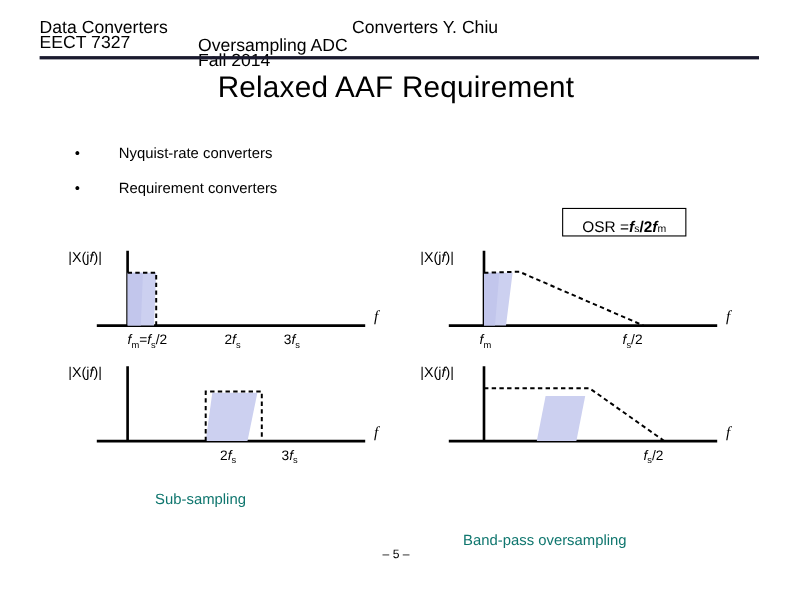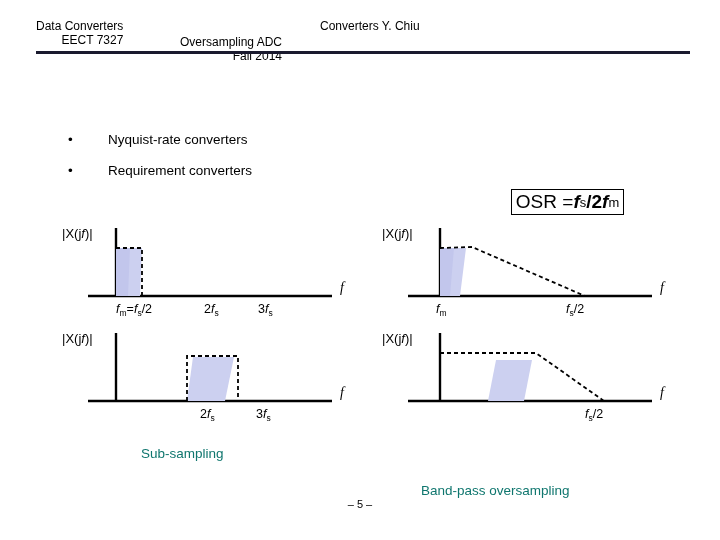--- a/index.html
+++ b/index.html
@@ -16,25 +16,24 @@
     position: relative;
     width: 720px;
     height: 540px;
     background: #ffffff;
     overflow: hidden;
   }
 
   
   .hdr {
     position: absolute;
-    font-size: 12px;
+    font-size: 16px;
     line-height: 14px;
     color: #000;
     white-space: pre-line;
-    text-align: right;
   }
   #hdr-course { left: 36px; top: 19px; }
   #hdr-topic  { left: 180px; top: 35px; }
   #hdr-prof   { left: 320px; top: 19px; }
 
   #hdr-rule {
     position: absolute;
     left: 36px;
     top: 51px;
     width: 654px;
@@ -78,23 +77,23 @@
 
   
   #osr-box {
     position: absolute;
     left: 511px;
     top: 189px;
     width: 111px;
     height: 24px;
     border: 1.6px solid #000;
     background: #fff;
-    font-size: 19px;
+    font-size: 14px;
     display: flex;
-    align-items: center;
+    align-items: flex-end;
     justify-content: center;
     white-space: nowrap;
   }
   #osr-box .v { font-style: italic; font-weight: bold; }
   sub { font-size: 0.68em; vertical-align: -0.25em; }
 
   
   .panel {
     position: absolute;
     text-decoration: underline;
@@ -132,20 +131,21 @@
 
 <div id="slide">
 
   <div class="hdr" id="hdr-course">Data Converters
 EECT 7327</div>
   <div class="hdr" id="hdr-topic">Oversampling ADC
 Fall 2014</div>
   <div class="hdr" id="hdr-prof">Converters Y. Chiu</div>
   <div id="hdr-rule"></div>
 
+  <div id="title">Relaxed AAF Requirement</div>
 
   <div class="bullet" id="bullet-1">
     <span class="dot">•</span>
     <span class="btxt">Nyquist-rate converters</span>
   </div>
   <div class="bullet" id="bullet-2">
     <span class="dot">•</span>
     <span class="btxt">Requirement converters</span>
   </div>
 

